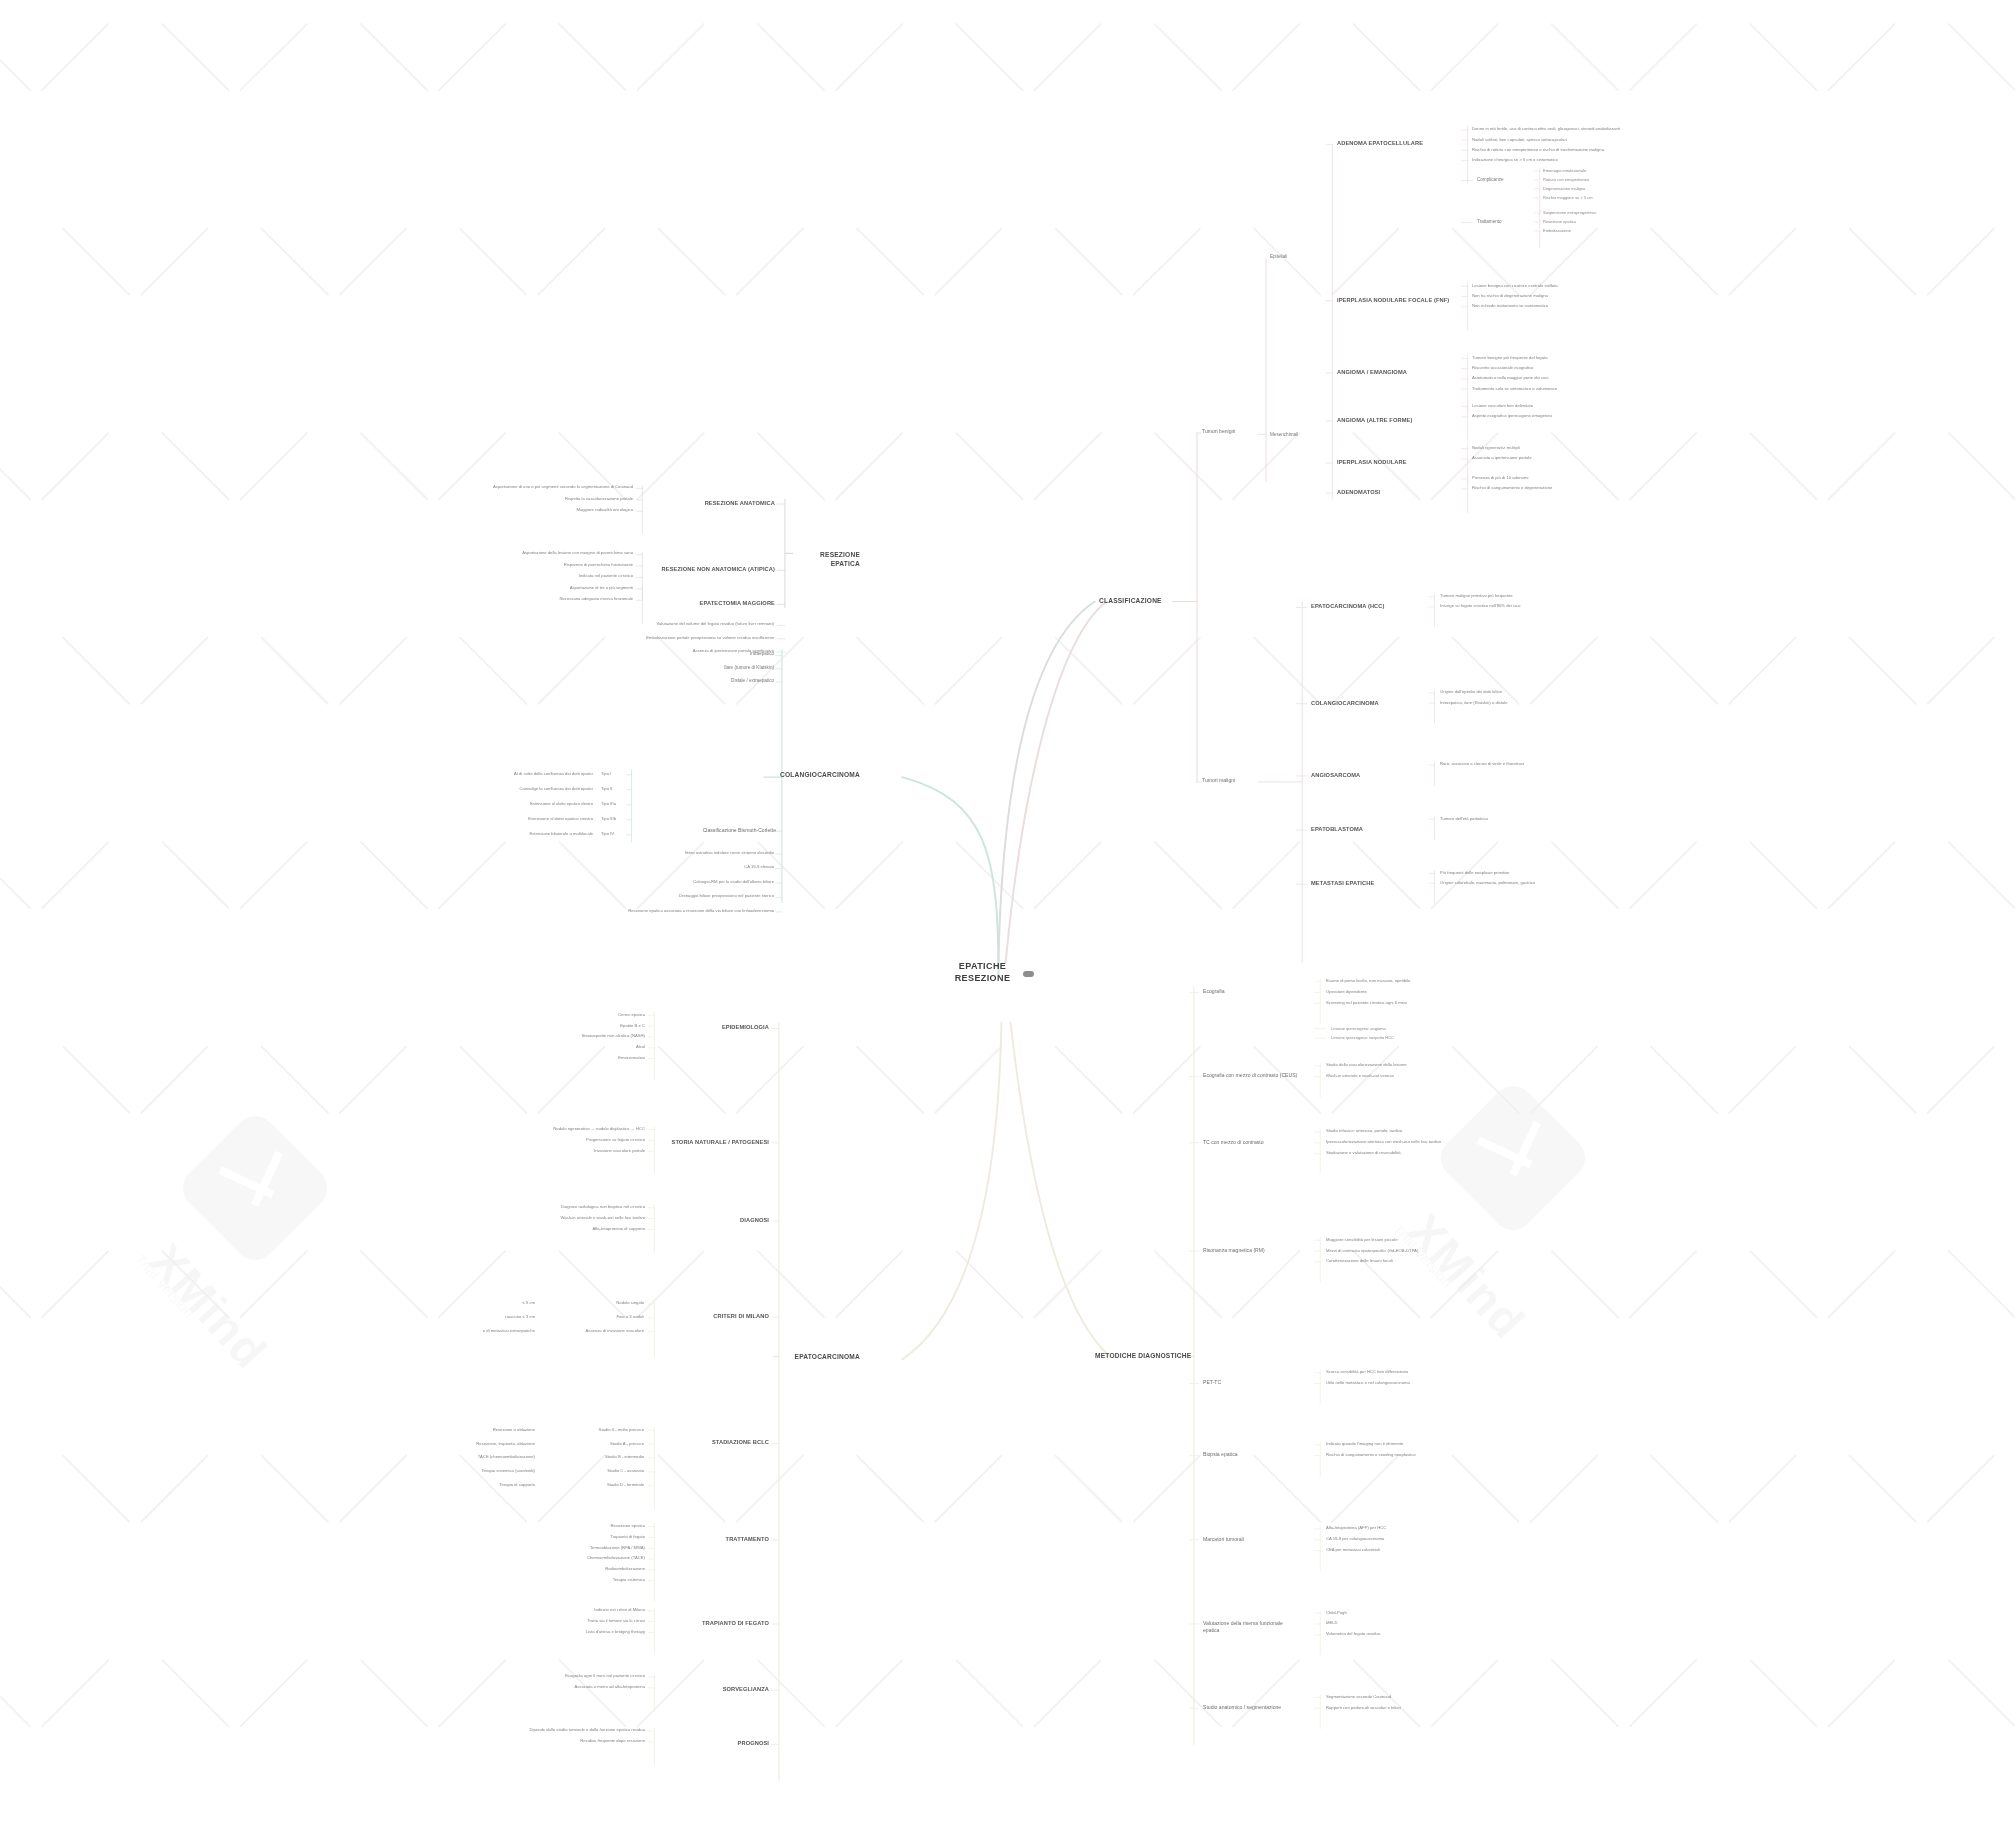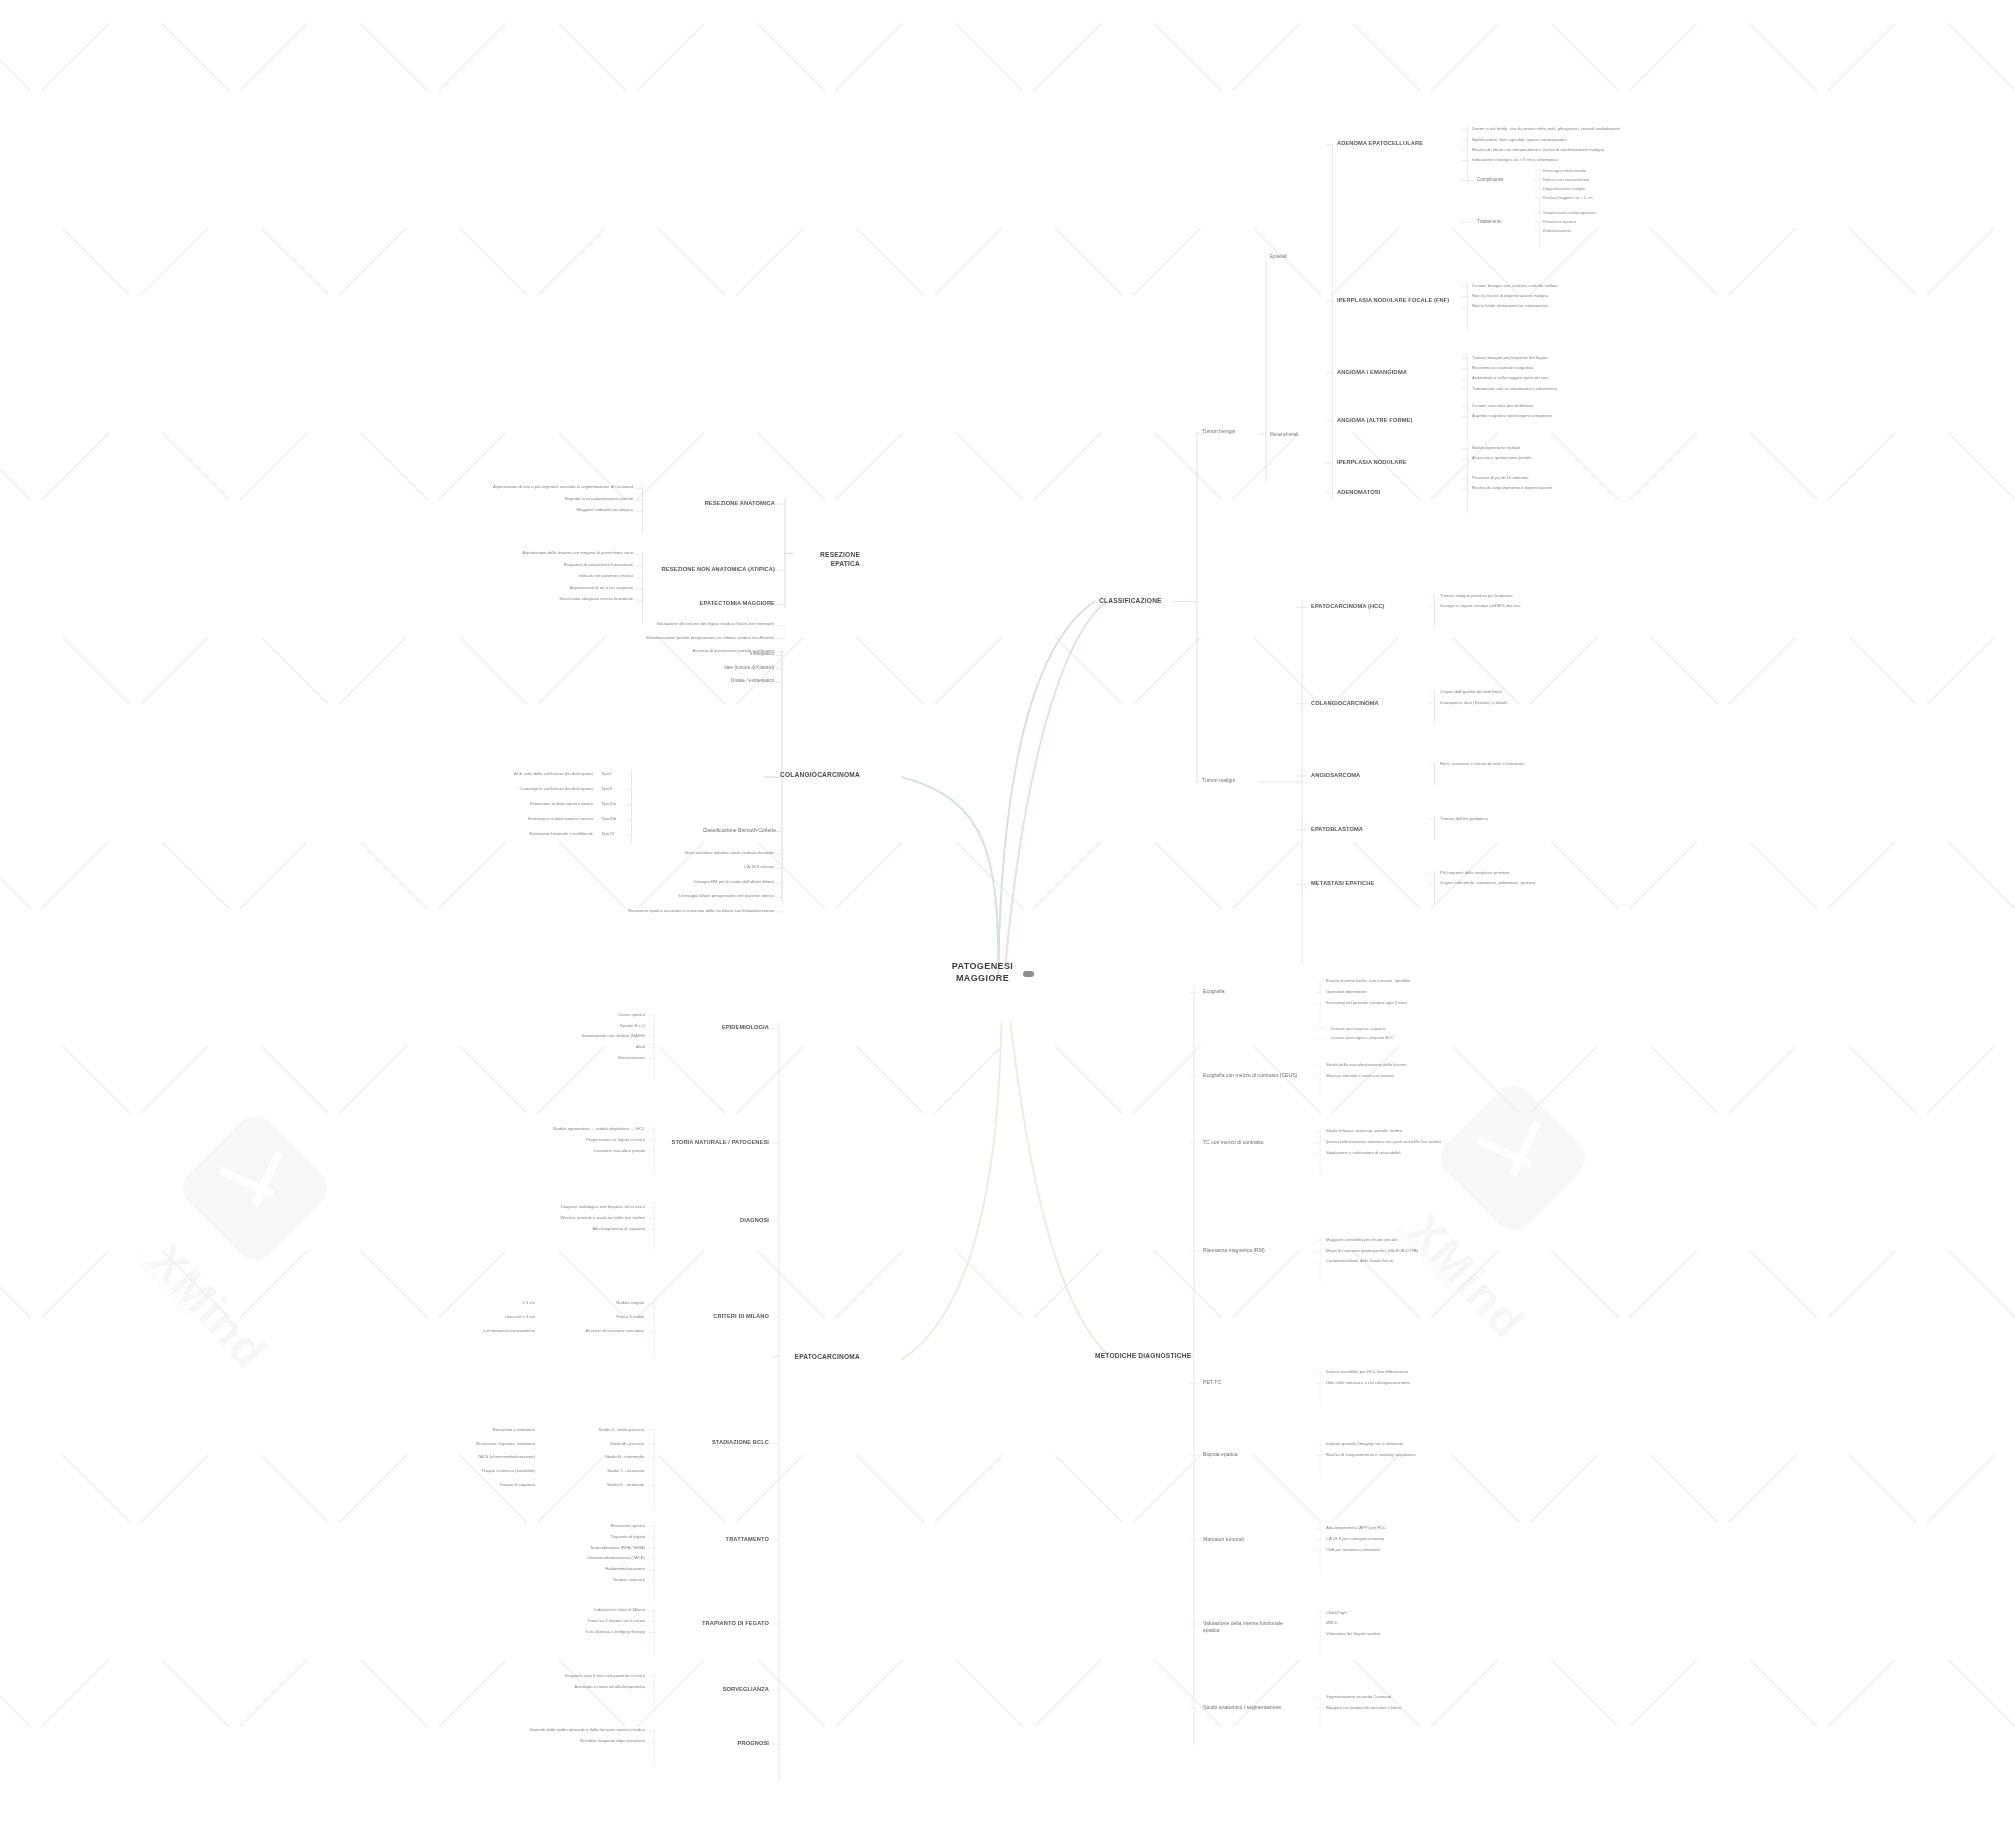--- a/index.html
+++ b/index.html
@@ -966,22 +966,22 @@
     </div>
     <div class="node lvl5 ra" style="left: 481px; top: 1727px; width: 164px;">
       <span>Dipende dallo stadio tumorale e dalla funzione epatica residua</span>
     </div>
     <div class="node lvl5 ra" style="left: 481px; top: 1738px; width: 164px;">
       <span>Recidiva frequente dopo resezione</span>
     </div>
   </div>
 
 <div class="node root" style="left:950px;top:961px;width:65px;">
-  <span>PATOGENESI</span>
-  <span>MAGGIORE</span>
+  <span>EPATICHE</span>
+  <span>RESEZIONE</span>
   <div class="badge"></div>
 </div>
 
 <div class="node lvl1" style="left:1099px;top:597px;">
   <span>CLASSIFICAZIONE</span>
   </div>
 <div class="node lvl1" style="left:1095px;top:1352px;">
   <span>METODICHE DIAGNOSTICHE</span>
   </div>
 <div class="node lvl1 ra" style="left:794px;top:551px;width:66px;">

